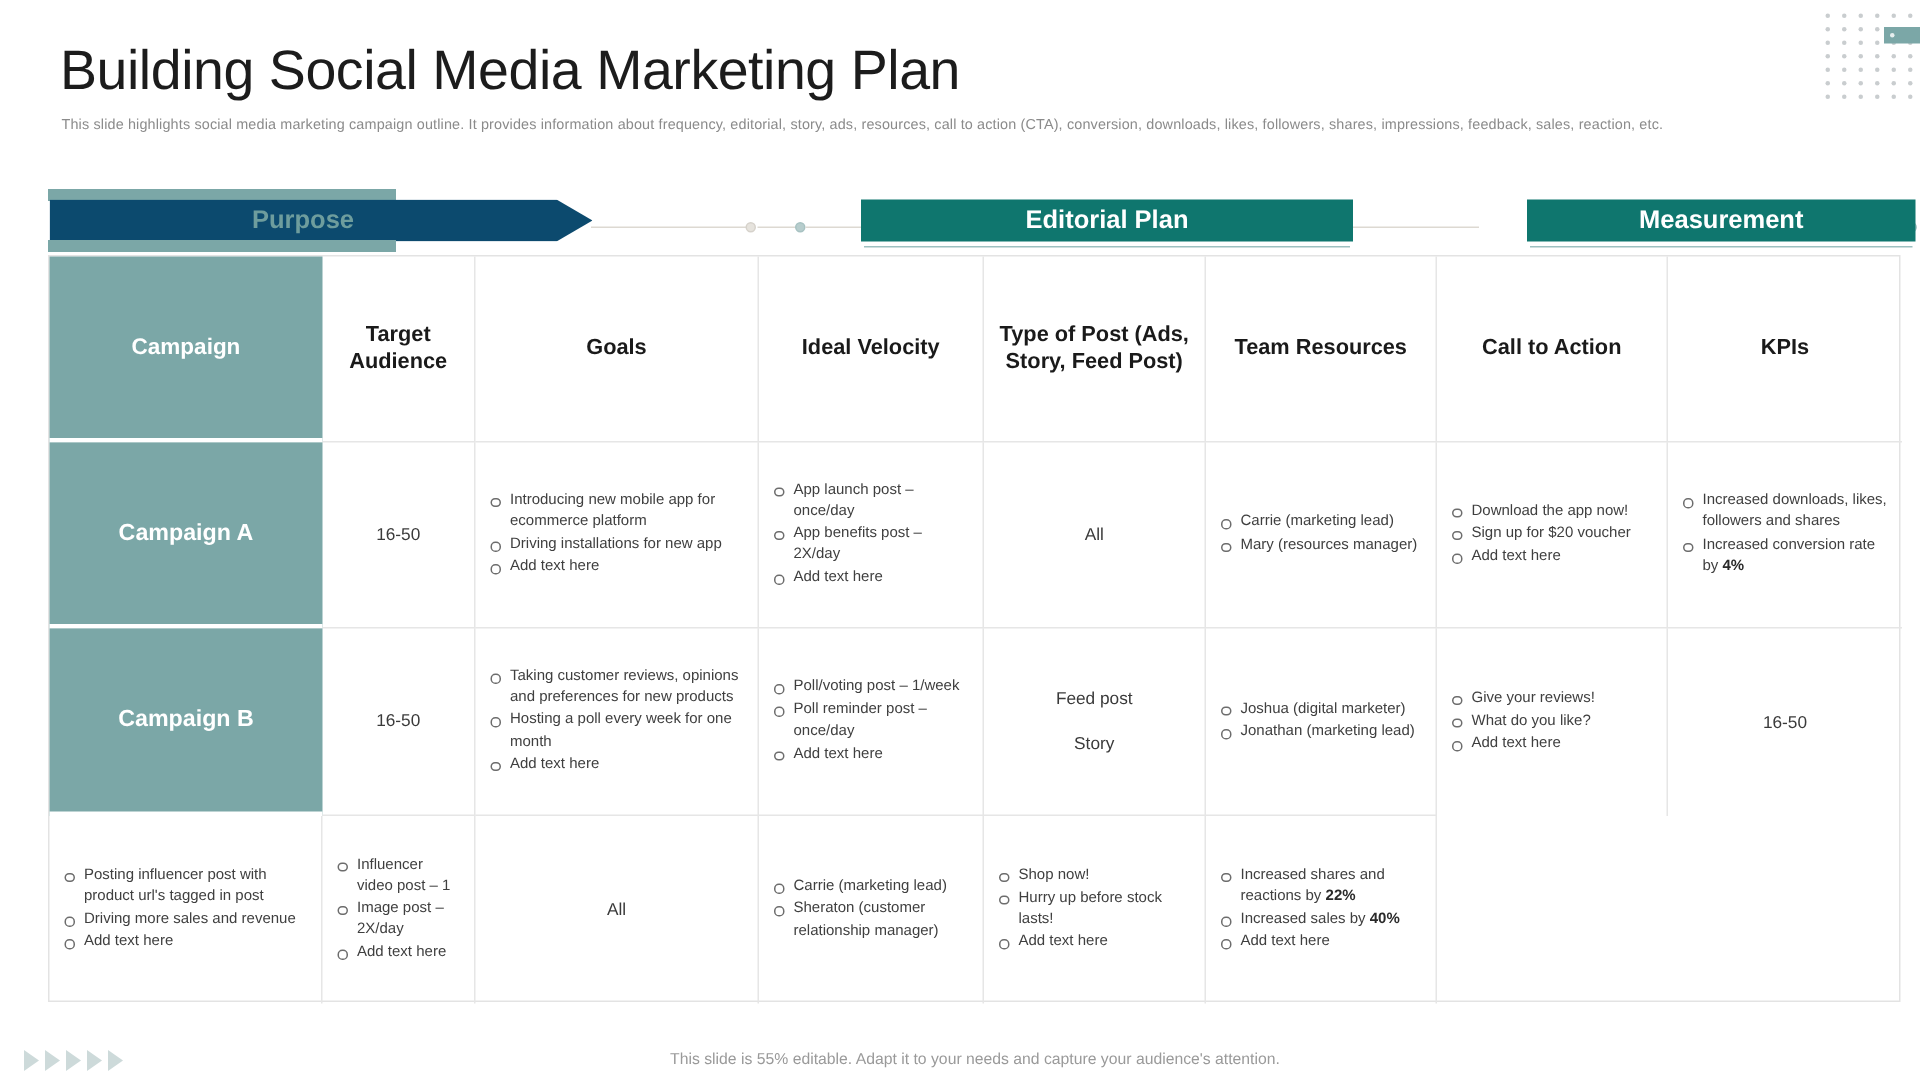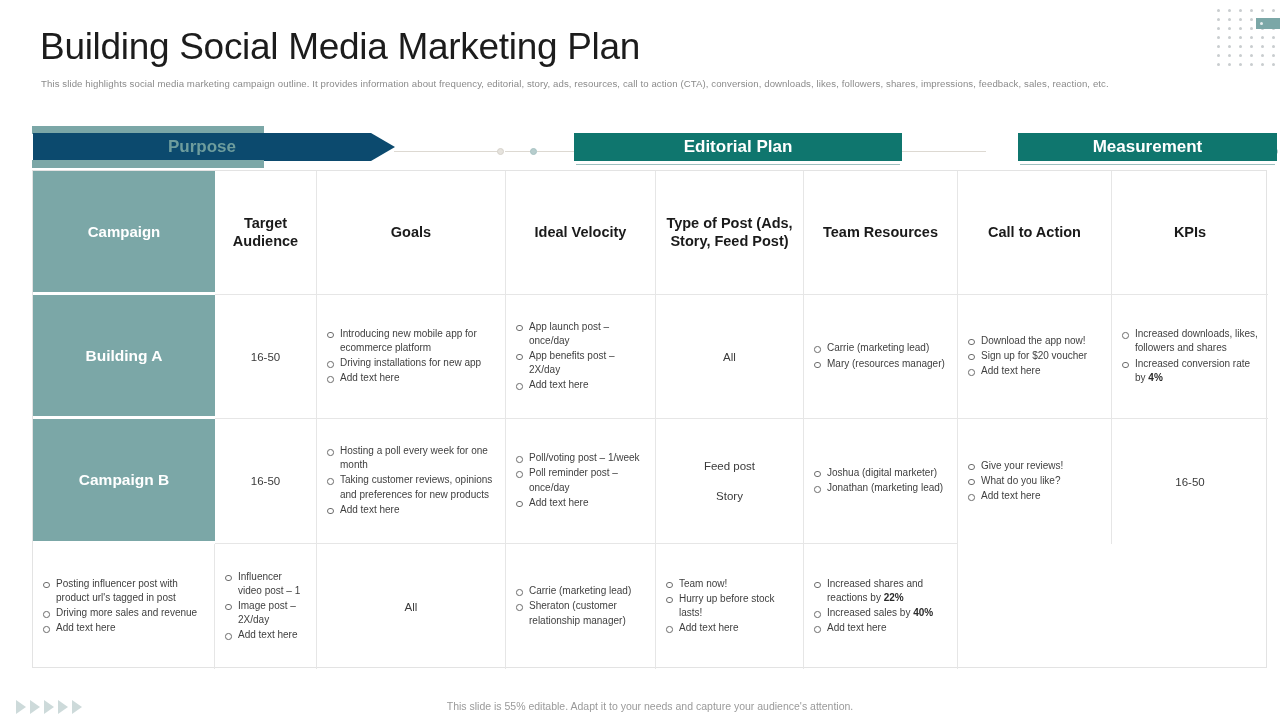--- a/index.html
+++ b/index.html
@@ -234,21 +234,21 @@
     <div class="cell hdr">Goals</div>
     <div class="cell hdr">Ideal Velocity</div>
     <div class="cell hdr">
       <div>Type of Post (Ads,</div>
       <div>Story,  Feed Post)</div>
     </div>
     <div class="cell hdr">Team Resources</div>
     <div class="cell hdr">Call to Action</div>
     <div class="cell hdr">KPIs</div>
 
-  <div class="cell camp-cell">Building A</div>
+  <div class="cell camp-cell">Campaign A</div>
       <div class="cell center-text">16-50</div>
       <div class="cell">
         <ul class="bullets">
           <li>Introducing new mobile app for ecommerce platform</li>
           <li>Driving installations for new app</li>
           <li>Add text here</li>
         </ul>
       </div>
       <div class="cell">
         <ul class="bullets">
@@ -276,22 +276,22 @@
       <div class="cell">
         <ul class="bullets">
           <li>Increased downloads, likes, followers and shares</li>
           <li>Increased conversion rate by <b>4%</b></li>
         </ul>
       </div>
       <div class="cell camp-cell">Campaign B</div>
       <div class="cell center-text">16-50</div>
       <div class="cell">
         <ul class="bullets">
+          <li>Taking customer reviews, opinions and preferences for new products</li>
           <li>Hosting a poll every week for one month</li>
-          <li>Taking customer reviews, opinions and preferences for new products</li>
           <li>Add text here</li>
         </ul>
       </div>
       <div class="cell">
         <ul class="bullets">
           <li>Poll/voting post – 1/week</li>
           <li>Poll reminder post – once/day</li>
           <li>Add text here</li>
         </ul>
       </div>
@@ -331,21 +331,21 @@
         <div class="line">All</div>
       </div>
       <div class="cell">
         <ul class="bullets">
           <li>Carrie (marketing lead)</li>
           <li>Sheraton (customer relationship manager)</li>
         </ul>
       </div>
       <div class="cell">
         <ul class="bullets">
-          <li>Team now!</li>
+          <li>Shop now!</li>
           <li>Hurry up before stock lasts!</li>
           <li>Add text here</li>
         </ul>
       </div>
       <div class="cell">
         <ul class="bullets">
           <li>Increased shares and reactions by <b>22%</b></li>
           <li>Increased sales by <b>40%</b></li>
           <li>Add text here</li>
         </ul>

